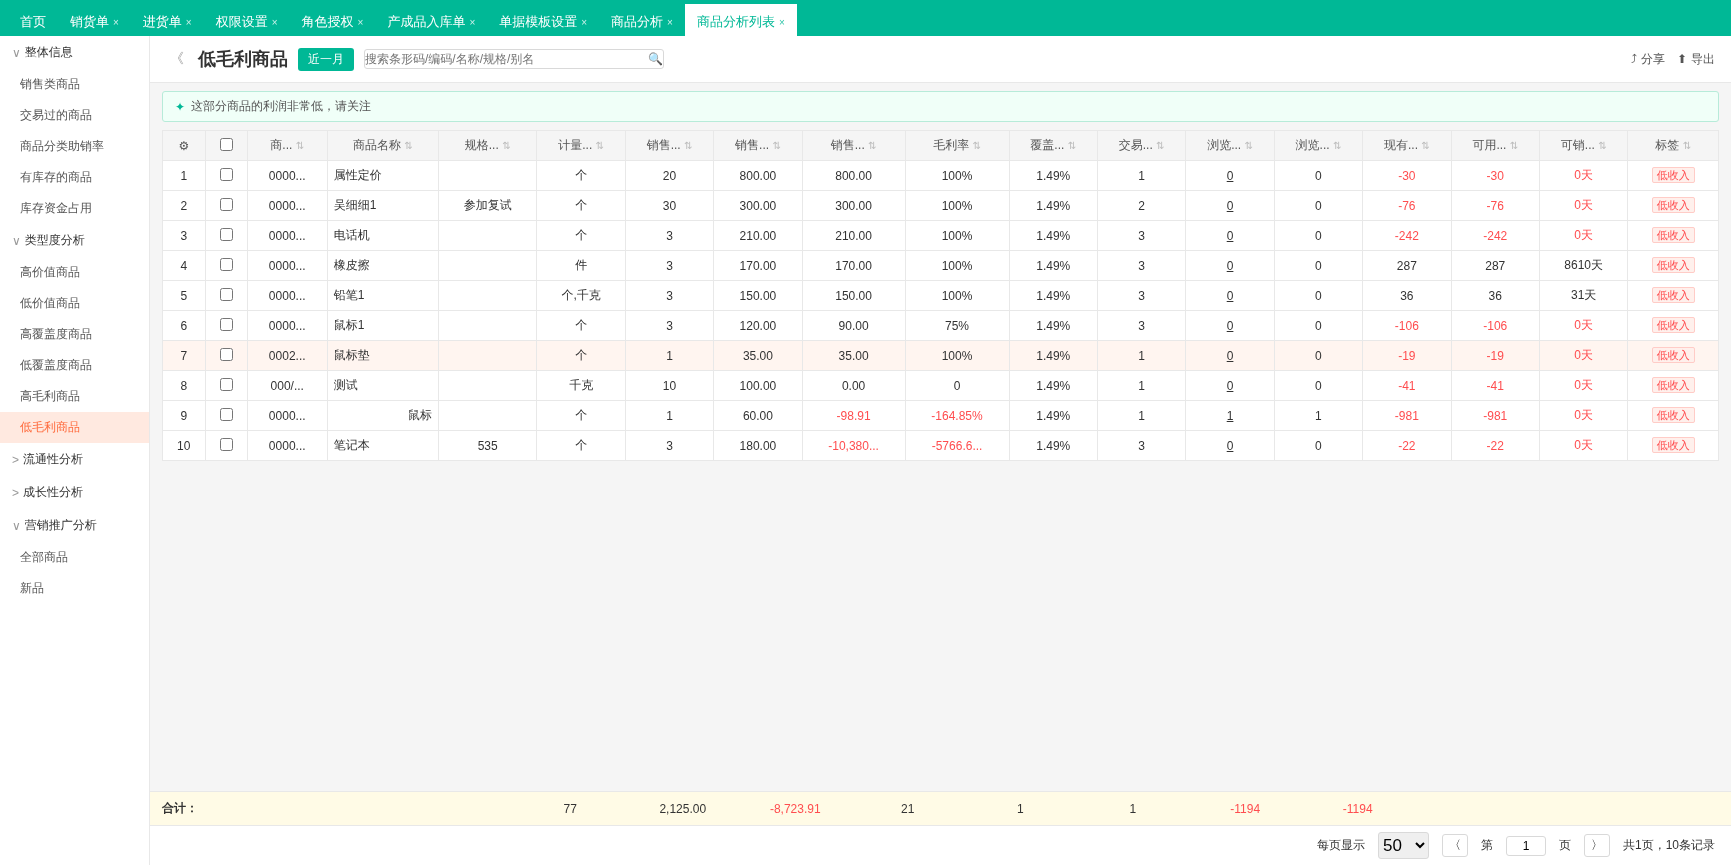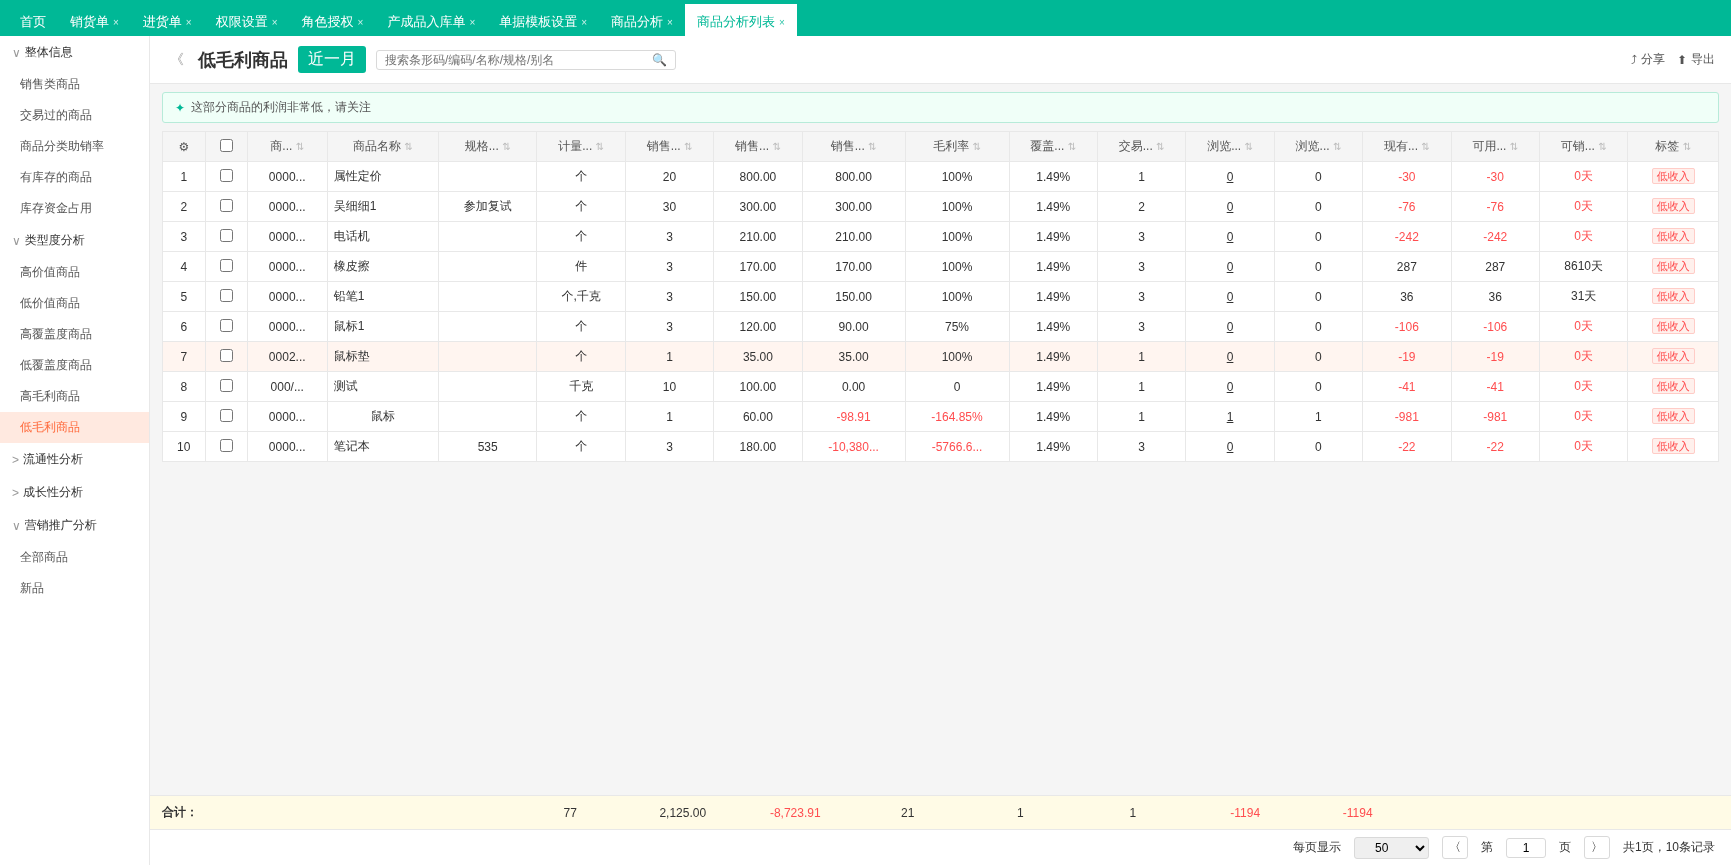--- a/index.html
+++ b/index.html
@@ -78,29 +78,29 @@
       font-weight: bold;
       color: #333;
     }
     .time-filter-btn {
       background: #00b896;
       color: #fff;
       border: none;
       border-radius: 3px;
       padding: 3px 10px;
       cursor: pointer;
-      font-size: 16px;
+      font-size: 12px;
       text-align: right;
     }
     .search-box {
       display: flex;
       align-items: center;
       border: 1px solid #d9d9d9;
       border-radius: 3px;
-      padding: 2px 8px;
+      padding: 2px 0;
       flex: 1;
       max-width: 300px;
       background: #fff;
     }
     .search-box input {
       border: none;
       outline: none;
       font-size: 12px;
       width: 100%;
       color: #999;
@@ -205,22 +205,22 @@
       padding: 6px 16px;
       display: flex;
       align-items: center;
       justify-content: flex-end;
       gap: 13px;
       font-size: 12px;
     }
     .page-size-select {
       border: 1px solid #d9d9d9;
       border-radius: 3px;
-      padding: 2px 16px;
-      font-size: 12px;
+      padding: 2px 0;
+      font-size: 17px;
     }
     .page-btn {
       border: 1px solid #d9d9d9;
       background: #fff;
       border-radius: 3px;
       padding: 2px 6px;
       cursor: pointer;
       font-size: 12px;
     }
     .page-input {
@@ -529,21 +529,21 @@
       <td>0</td>
       <td class="red-text">-41</td>
       <td class="red-text">-41</td>
       <td class="red-text">0天</td>
       <td><span class="tag-low-income">低收入</span></td>
     </tr>
             <tr>
       <td>9</td>
       <td><input type="checkbox" style=""></td>
       <td>0000...</td>
-      <td style="text-align:center">鼠标</td>
+      <td style="text-align:right">鼠标</td>
       <td></td>
       <td>个</td>
       <td>1</td>
       <td>60.00</td>
       <td class="red-text">-98.91</td>
       <td class="red-text">-164.85%</td>
       <td>1.49%</td>
       <td>1</td>
       <td><span class="underline-link">1</span></td>
       <td>1</td>

